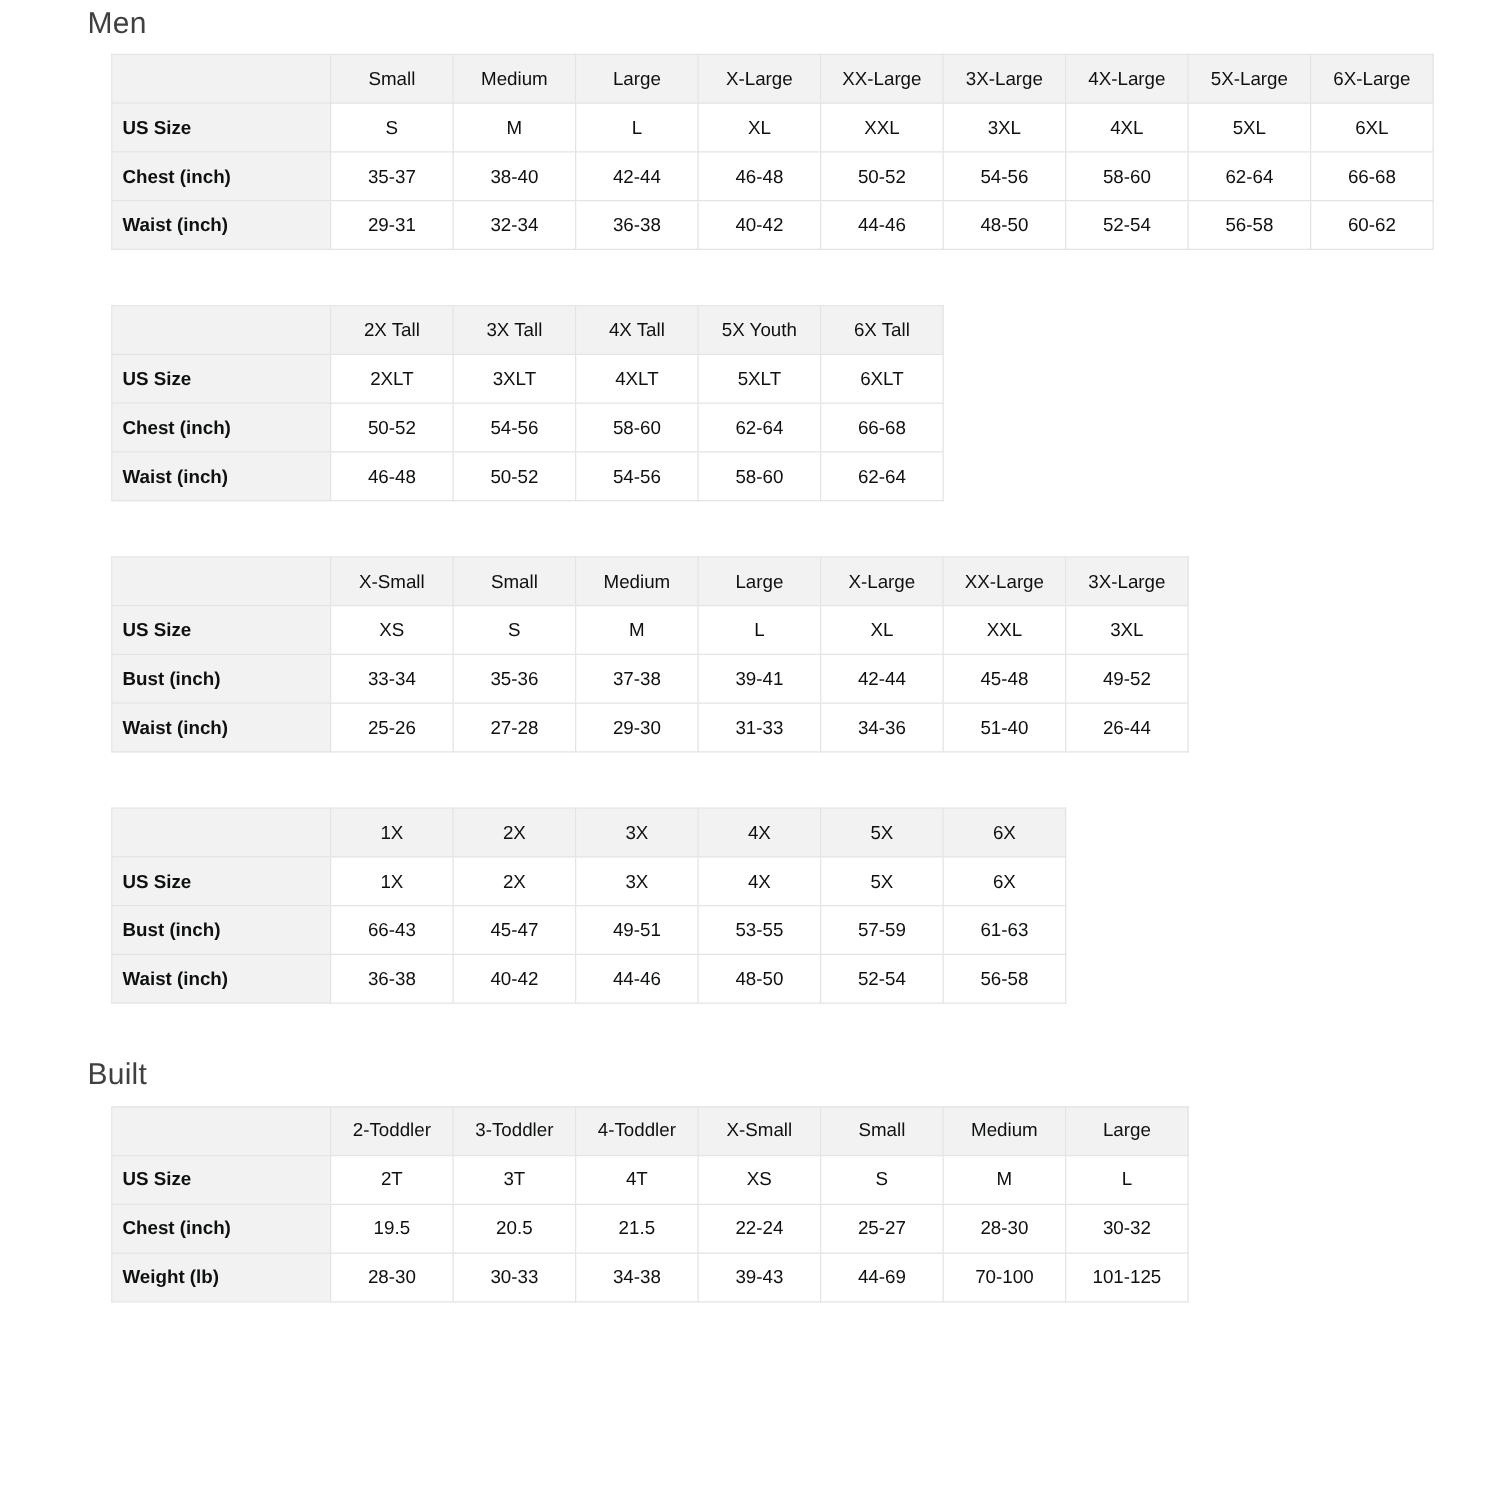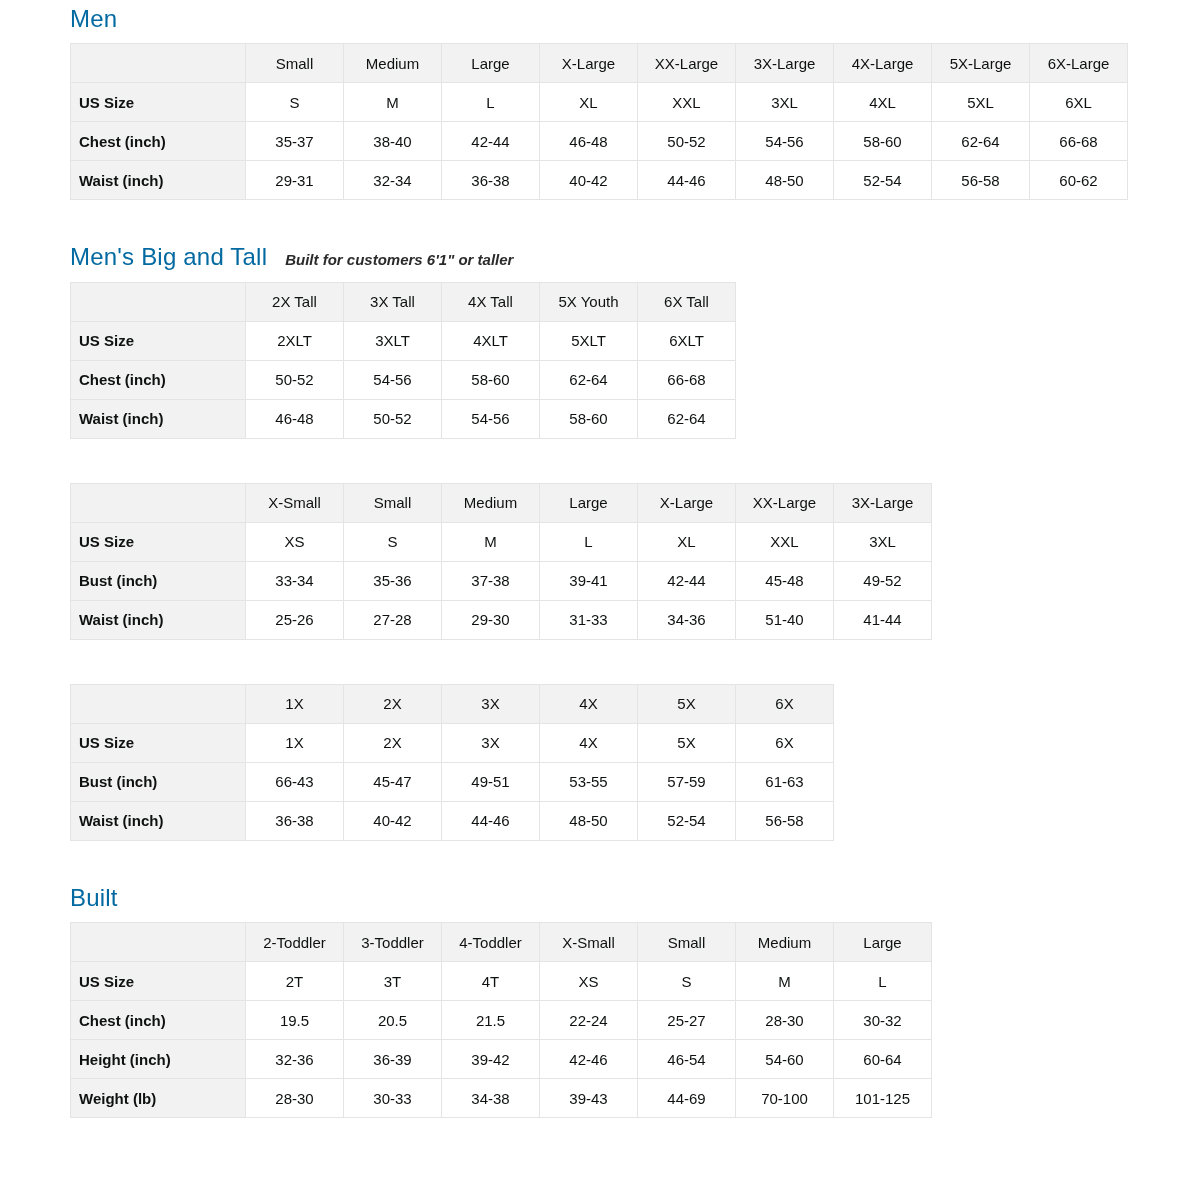--- a/index.html
+++ b/index.html
@@ -26,34 +26,35 @@
   }
   .section-head {
     display: flex;
     align-items: baseline;
     margin: 0 0 11px 0;
   }
   h2.section-title {
     font-size: 24px;
     font-weight: 400;
     letter-spacing: 0.2px;
-    color: #0369a1;
+    color: #404040;
     margin: 0;
     line-height: 1.1;
   }
   .section-subtitle {
     font-size: 15px;
     font-style: italic;
     font-weight: 700;
     color: #2b2b2b;
     margin-left: 18px;
   }
   table.size-table {
     border-collapse: collapse;
     table-layout: fixed;
+    margin-left: 19px;
   }
   table.size-table th,
   table.size-table td {
     border: 1px solid #e4e4e4;
     height: 39px;
     padding: 0 4px;
     font-size: 15px;
     text-align: center;
     vertical-align: middle;
     white-space: nowrap;
@@ -136,24 +137,20 @@
             <td class="size-value">44-46</td>
             <td class="size-value">48-50</td>
             <td class="size-value">52-54</td>
             <td class="size-value">56-58</td>
             <td class="size-value">60-62</td>
           </tr>
         </tbody>
       </table>
     </section>
     <section class="section">
-      <div class="section-head">
-        <h2 class="section-title">Men's Big and Tall</h2>
-        <span class="section-subtitle">Built for customers 6'1" or taller</span>
-      </div>
       <table class="size-table">
         <thead>
           <tr>
             <th class="corner-cell"></th>
             <th class="head-cell">2X Tall</th>
             <th class="head-cell">3X Tall</th>
             <th class="head-cell">4X Tall</th>
             <th class="head-cell">5X Youth</th>
             <th class="head-cell">6X Tall</th>
           </tr>
@@ -222,21 +219,21 @@
             <td class="size-value">49-52</td>
           </tr>
           <tr>
             <td class="row-label">Waist (inch)</td>
             <td class="size-value">25-26</td>
             <td class="size-value">27-28</td>
             <td class="size-value">29-30</td>
             <td class="size-value">31-33</td>
             <td class="size-value">34-36</td>
             <td class="size-value">51-40</td>
-            <td class="size-value">41-44</td>
+            <td class="size-value">26-44</td>
           </tr>
         </tbody>
       </table>
     </section>
     <section class="section">
       <table class="size-table">
         <thead>
           <tr>
             <th class="corner-cell"></th>
             <th class="head-cell">1X</th>
@@ -310,30 +307,20 @@
             <td class="row-label">Chest (inch)</td>
             <td class="size-value">19.5</td>
             <td class="size-value">20.5</td>
             <td class="size-value">21.5</td>
             <td class="size-value">22-24</td>
             <td class="size-value">25-27</td>
             <td class="size-value">28-30</td>
             <td class="size-value">30-32</td>
           </tr>
           <tr>
-            <td class="row-label">Height (inch)</td>
-            <td class="size-value">32-36</td>
-            <td class="size-value">36-39</td>
-            <td class="size-value">39-42</td>
-            <td class="size-value">42-46</td>
-            <td class="size-value">46-54</td>
-            <td class="size-value">54-60</td>
-            <td class="size-value">60-64</td>
-          </tr>
-          <tr>
             <td class="row-label">Weight (lb)</td>
             <td class="size-value">28-30</td>
             <td class="size-value">30-33</td>
             <td class="size-value">34-38</td>
             <td class="size-value">39-43</td>
             <td class="size-value">44-69</td>
             <td class="size-value">70-100</td>
             <td class="size-value">101-125</td>
           </tr>
         </tbody>

